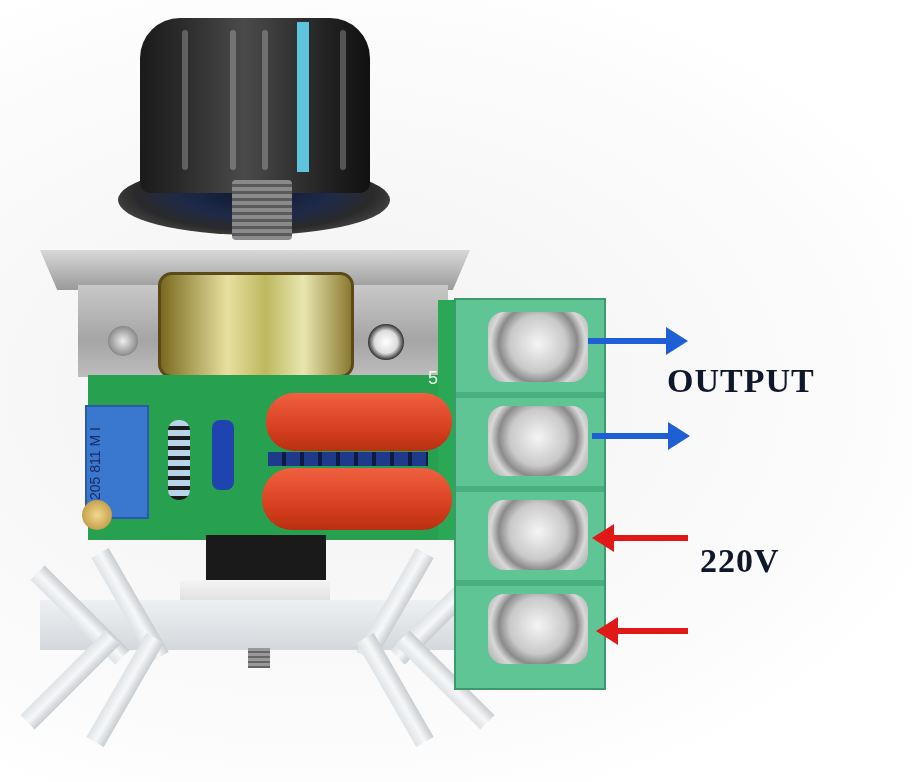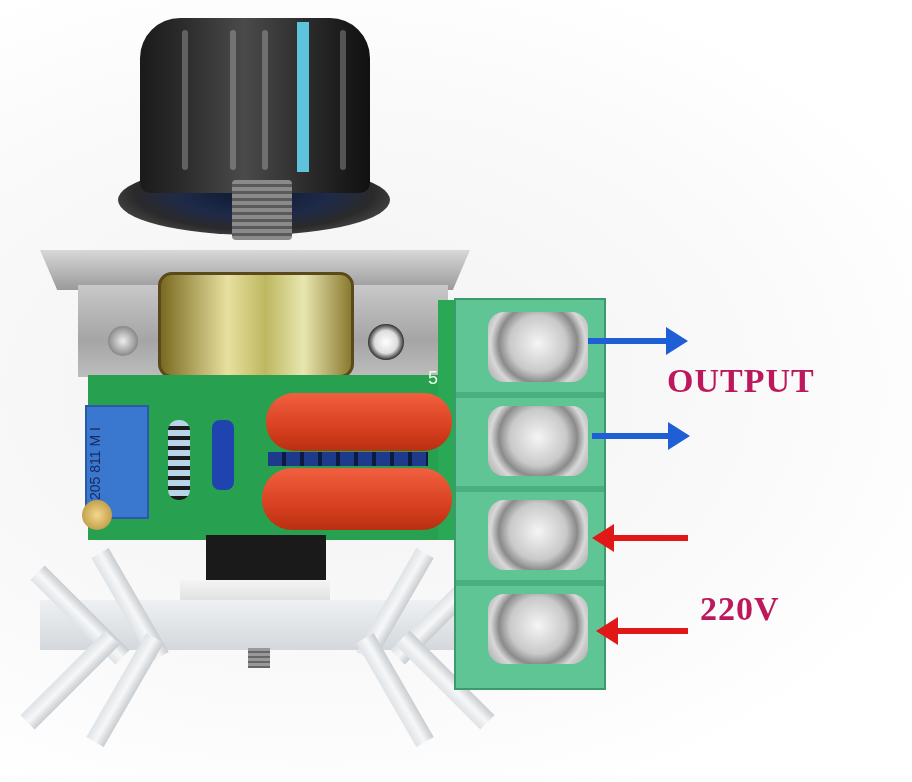--- a/index.html
+++ b/index.html
@@ -40,21 +40,21 @@
   
   .term{left:454px;top:298px;width:148px;height:388px;background:#5fc595;border:2px solid #3c9a6e;}
   .term-cell{width:100px;height:70px;background:radial-gradient(circle at 50% 45%,#f5f5f5 0%,#c9c9c9 45%,#8a8a8a 62%,#d8d8d8 75%,#a0a0a0 100%);border-radius:16px;}
   .term-div{height:6px;width:148px;background:#48b080;}
   
   .arrow{height:6px;}
   .arrow-blue{background:#1f5fd6;}
   .arrow-red{background:#e01818;}
   .head-right{width:0;height:0;border-top:14px solid transparent;border-bottom:14px solid transparent;border-left:22px solid #1f5fd6;}
   .head-left{width:0;height:0;border-top:14px solid transparent;border-bottom:14px solid transparent;border-right:22px solid #e01818;}
-  .label{font-family:"Liberation Serif",serif;font-weight:bold;color:#be185d;letter-spacing:1px;}
+  .label{font-family:"Liberation Serif",serif;font-weight:bold;color:#0f172a;letter-spacing:1px;}
 </style>
 </head>
 <body>
 
 <div class="abs bg"></div>
 
 <div class="abs knob-skirt"></div>
 <div class="abs knob-body"></div>
 <div class="abs knob-rib" style="left:182px"></div>
 <div class="abs knob-rib" style="left:230px"></div>
@@ -104,15 +104,15 @@
 <div class="abs term-cell" style="left:488px;top:594px"></div>
 
 <div class="abs arrow arrow-blue" style="left:588px;top:338px;width:80px"></div>
 <div class="abs head-right" style="left:666px;top:327px"></div>
 <div class="abs label" style="left:667px;top:362px;font-size:34px">OUTPUT</div>
 <div class="abs arrow arrow-blue" style="left:592px;top:433px;width:78px"></div>
 <div class="abs head-right" style="left:668px;top:422px"></div>
 
 <div class="abs head-left" style="left:592px;top:524px"></div>
 <div class="abs arrow arrow-red" style="left:612px;top:535px;width:76px"></div>
-<div class="abs label" style="left:700px;top:590px;font-size:34px">220V</div>
+<div class="abs label" style="left:700px;top:542px;font-size:34px">220V</div>
 <div class="abs head-left" style="left:596px;top:617px"></div>
 <div class="abs arrow arrow-red" style="left:616px;top:628px;width:72px"></div>
 
 </body></html>

